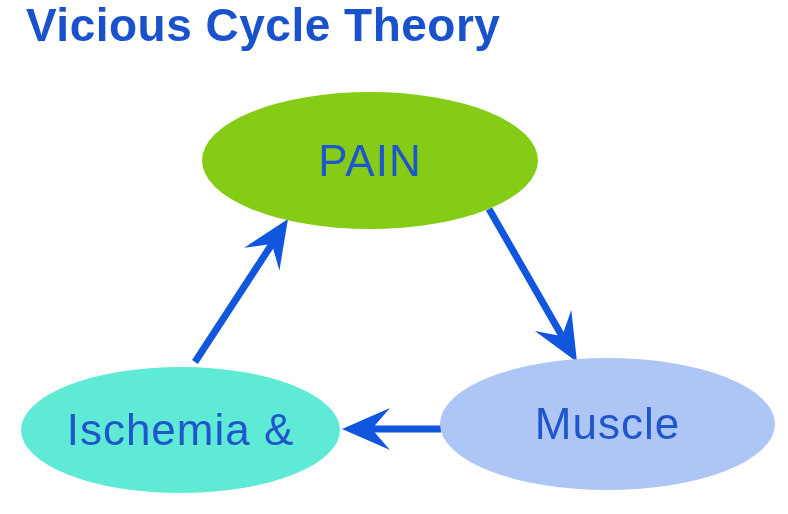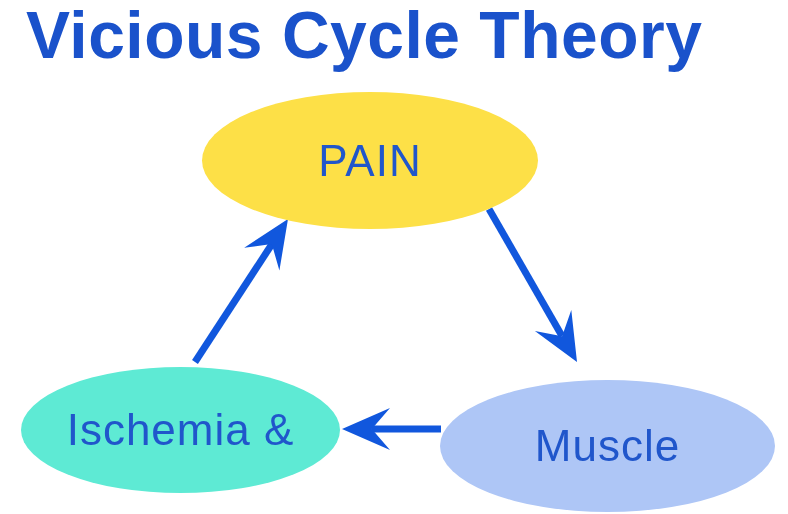--- a/index.html
+++ b/index.html
@@ -12,21 +12,21 @@
     width: 788px;
     height: 514px;
     background: #ffffff;
     overflow: hidden;
     font-family: "Liberation Sans", sans-serif;
   }
   .title {
     position: absolute;
     left: 26px;
     top: 2px;
-    font-size: 66px;
+    font-size: 46px;
     font-weight: bold;
     letter-spacing: 0.5px;
     white-space: nowrap;
     line-height: 1.0;
   }
   .node {
     position: absolute;
     border-radius: 50%;
     display: flex;
     align-items: center;
@@ -40,21 +40,21 @@
   .node .label { display: block; }
   .node-pain {
     left: 202px; top: 92px;
     width: 336px; height: 137px;
   }
   .node-ischemia {
     left: 21px; top: 367px;
     width: 319px; height: 126px;
   }
   .node-muscle {
-    left: 440px; top: 380px;
+    left: 440px; top: 358px;
     width: 335px; height: 132px;
   }
   .arrows {
     position: absolute;
     left: 0; top: 0;
     width: 788px; height: 514px;
     pointer-events: none;
   }
 </style>
 </head>
@@ -75,21 +75,21 @@
       <line x1="441" y1="429" x2="372" y2="429" stroke-width="7" stroke="#1157dd"></line>
       <polygon points="342,429 390,408 371.8,429 390,450" fill="#1157dd"></polygon>
     </g>
 
     <g>
       <line x1="195" y1="362" x2="272" y2="244" stroke-width="7" stroke="#1157dd"></line>
       <polygon points="288,219 279.4,270.6 271.8,244 244.2,247.8" fill="#1157dd"></polygon>
     </g>
   </svg>
 
-  <div class="node node-pain" style="background-color: #fde047; color: rgb(32, 86, 203);">
+  <div class="node node-pain" style="background-color: #84cc16; color: rgb(32, 86, 203);">
     <span class="label">PAIN</span>
   </div>
 
   <div class="node node-ischemia" style="background-color: #5eead4; color: rgb(32, 86, 203);">
     <span class="label">
       <span>Ischemia &amp;</span><br>
     </span>
   </div>
 
   <div class="node node-muscle" style="background-color: rgb(174, 198, 246); color: rgb(32, 86, 203);">

